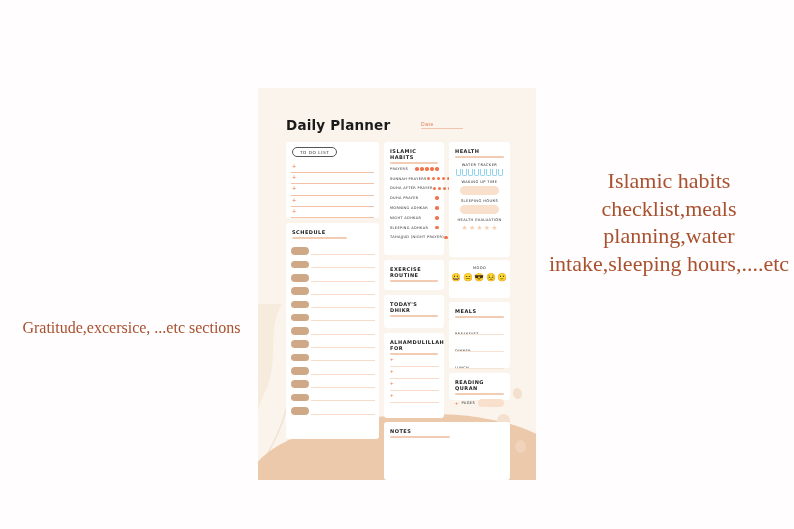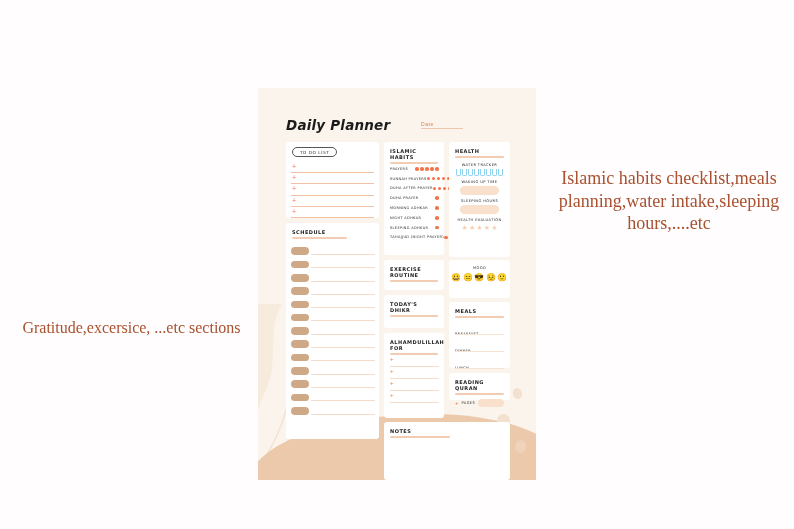--- a/index.html
+++ b/index.html
@@ -26,21 +26,21 @@
   
   .caption {
     position: absolute;
     font-family: "Liberation Serif", serif;
     color: #a9512f;
     text-align: center;
     line-height: 1.26;
   }
   .caption-left-top   { left: 10px;  top: 124px; width: 245px; font-size: 27px; }
   .caption-left-bottom{ left: 4px;   top: 318px; width: 255px; font-size: 16px; }
-  .caption-right      { left: 545px; top: 167px; width: 248px; font-size: 18px; text-align: center; }
+  .caption-right      { left: 545px; top: 167px; width: 248px; font-size: 22px; text-align: center; }
 
   
   .planner {
     position: absolute; left: 258px; top: 88px;
     width: 278px; height: 392px;
     background: #fbf4ec;
     overflow: hidden;
   }
   
   .topo { position: absolute; left: -22px; bottom: -40px; width: 120px; height: 300px; opacity: .85; }
@@ -56,21 +56,20 @@
   .dot-deco.d4 { right: 48px;  top: 356px; width: 9px;  height: 12px; background:#f0d3ba; }
   .dot-deco.d5 { right: 10px;  top: 352px; width: 11px; height: 13px; background:#f0d3ba; }
 
   .planner-inner { position: absolute; left: 0; top: 0; width: 278px; height: 392px; }
 
   .planner-head { position: absolute; left: 28px; top: 28px; width: 230px; height: 22px; }
   .planner-title {
     font-family: "DejaVu Sans", sans-serif;
     font-weight: bold; font-size: 13.5px; color: #1b1b1b; letter-spacing: .2px;
     display: inline-block;
-    font-style: italic;
   }
   .date-wrap { position: absolute; left: 135px; top: 5px; width: 50px; }
   .date-label { font-size: 5px; color: #e07a52; letter-spacing: .6px; }
   .date-line { margin-top: 1px; height: 1px; background: #f0c4ae; width: 42px; }
 
   
   .col { position: absolute; background: #ffffff; border-radius: 3px; }
 
   
   .col-todo   { left: 28px; top: 54px;  width: 93px; height: 76px; }

